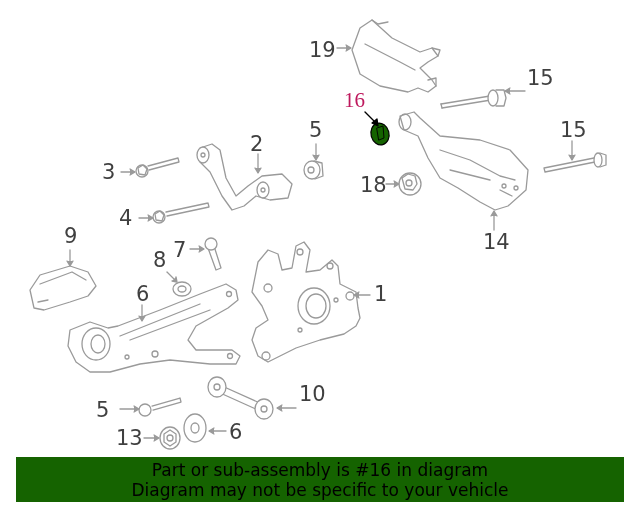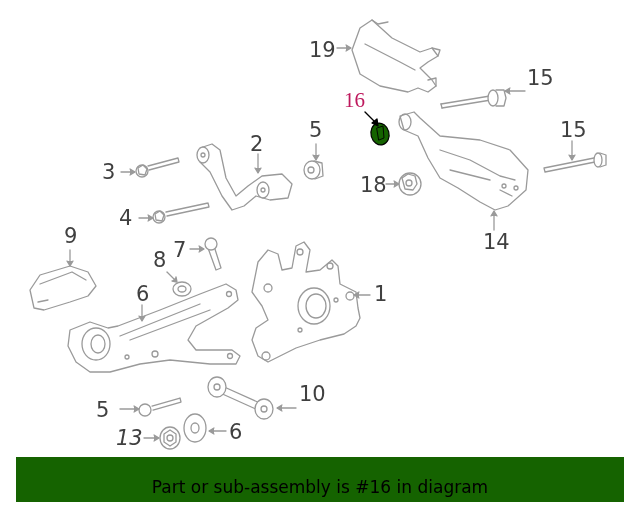--- a/index.html
+++ b/index.html
@@ -1,20 +1,20 @@
 <!DOCTYPE html>
 <html><head>
 <meta charset="utf-8">
 <style>
   html,body{margin:0;padding:0;background:#fff;}
   body{width:640px;height:512px;position:relative;overflow:hidden;font-family:"DejaVu Sans",sans-serif;}
   #canvas{position:absolute;left:0;top:0;width:640px;height:512px;}
   .lbl{position:absolute;font-family:"DejaVu Sans",sans-serif;font-size:21px;color:#404040;line-height:1;white-space:nowrap;}
   .lbl.hl{color:#be185d;font-family:Liberation Serif, serif;}
-  #banner{position:absolute;left:16px;top:457px;width:608px;height:45px;background:#156300;color:#000;text-align:center;font-family:"DejaVu Sans",sans-serif;font-size:17px;line-height:20px;padding-top:20px;box-sizing:border-box;}
+  #banner{position:absolute;left:16px;top:457px;width:608px;height:45px;background:#156300;color:#000;text-align:center;font-family:"DejaVu Sans",sans-serif;font-size:17px;line-height:20px;padding-top:3px;box-sizing:border-box;}
   #banner div{white-space:nowrap;}
 </style>
 </head>
 <body>
 
 <svg id="canvas" viewBox="0 0 640 512" xmlns="http://www.w3.org/2000/svg" fill="none" stroke="#9a9a9a" stroke-width="1.3" stroke-linejoin="round" stroke-linecap="round">
 
   <g>
     <path d="M352,50 L360,28 L372,20 L392,38 L420,52 L432,48 L438,56 L428,62 L420,68 L432,80 L436,86 L428,92 L418,88 L408,92 L380,86 L360,74 Z" fill="#fff"></path>
     <path d="M372,20 L378,24 L388,22 M365,44 L400,62 L415,70"></path>
@@ -186,23 +186,24 @@
 <div class="lbl" style="left:102px;top:162px;">3</div>
 <div class="lbl" style="left:119px;top:208px;">4</div>
 <div class="lbl" style="left:309px;top:120px;">5</div>
 <div class="lbl" style="left:136px;top:284px;">6</div>
 <div class="lbl" style="left:173px;top:240px;">7</div>
 <div class="lbl" style="left:153px;top:250px;">8</div>
 <div class="lbl" style="left:64px;top:226px;">9</div>
 <div class="lbl" style="left:299px;top:384px;">10</div>
 <div class="lbl" style="left:96px;top:400px;">5</div>
 <div class="lbl" style="left:229px;top:422px;">6</div>
-<div class="lbl" style="left:116px;top:428px;font-style:italic;">13</div>
+<div class="lbl" style="left:116px;top:428px;">13</div>
 <div class="lbl" style="left:483px;top:232px;">14</div>
 <div class="lbl" style="left:527px;top:68px;">15</div>
 <div class="lbl hl" style="left:344px;top:90px;">16</div>
 <div class="lbl" style="left:560px;top:120px;">15</div>
 <div class="lbl" style="left:360px;top:175px;">18</div>
 <div class="lbl" style="left:309px;top:40px;">19</div>
 
 <div id="banner">
   <div>Part or sub-assembly is #16 in diagram</div>
+  <div>Diagram may not be specific to your vehicle</div>
 </div>
 
 </body></html>

